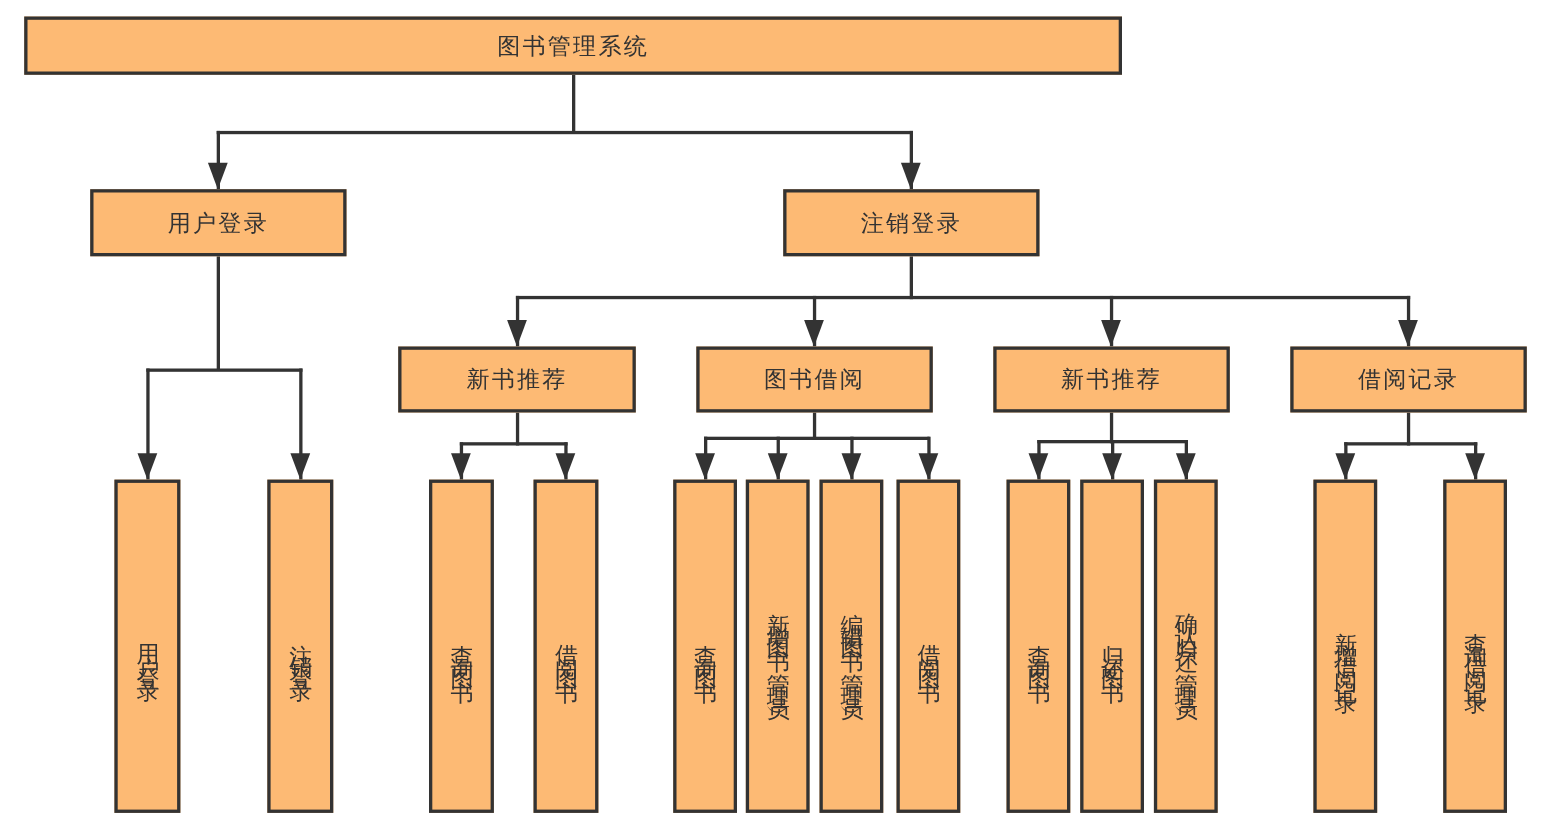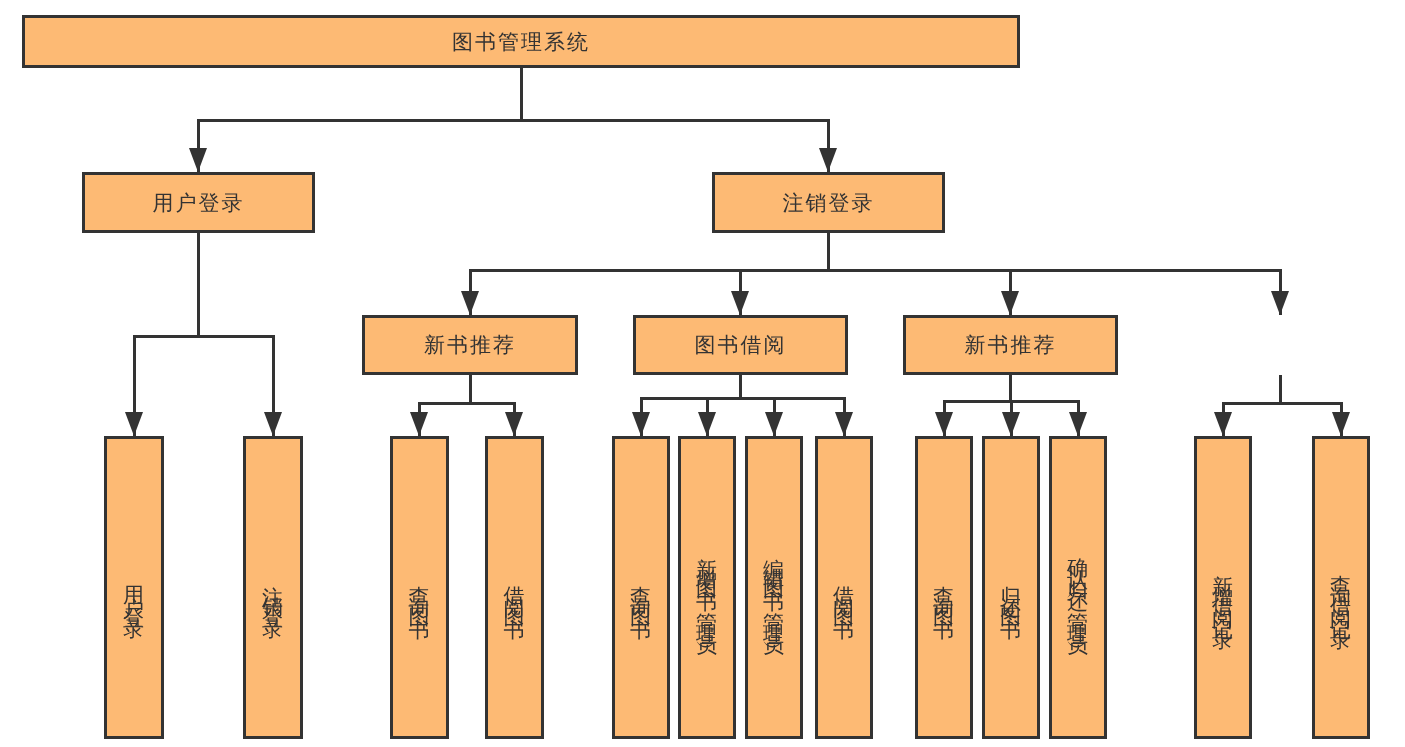--- a/index.html
+++ b/index.html
@@ -94,20 +94,21 @@
   <div class="ar" style="left:1332px;top:412px"></div>
 
   <div class="node h" style="left:22px;top:15px;width:998px;height:53px">图书管理系统</div>
 
   <div class="node h" style="left:82px;top:172px;width:233px;height:61px">用户登录</div>
   <div class="node h" style="left:712px;top:172px;width:233px;height:61px">注销登录</div>
 
   <div class="node h" style="left:362px;top:315px;width:216px;height:60px">新书推荐</div>
   <div class="node h" style="left:633px;top:315px;width:215px;height:60px">图书借阅</div>
   <div class="node h" style="left:903px;top:315px;width:215px;height:60px">新书推荐</div>
+  <div class="node h" style="left:1173px;top:315px;width:215px;height:60px">借阅记录</div>
 
   <div class="node v" style="left:104px;top:436px;width:60px;height:303px">用户登录</div>
   <div class="node v" style="left:243px;top:436px;width:60px;height:303px">注销登录</div>
 
   <div class="node v" style="left:390px;top:436px;width:59px;height:303px">查询图书</div>
   <div class="node v" style="left:485px;top:436px;width:59px;height:303px">借阅图书</div>
 
   <div class="node v" style="left:612px;top:436px;width:58px;height:303px">查询图书</div>
   <div class="node v" style="left:678px;top:436px;width:58px;height:303px">新增图书（管理员）</div>
   <div class="node v" style="left:745px;top:436px;width:58px;height:303px">编辑图书（管理员）</div>

